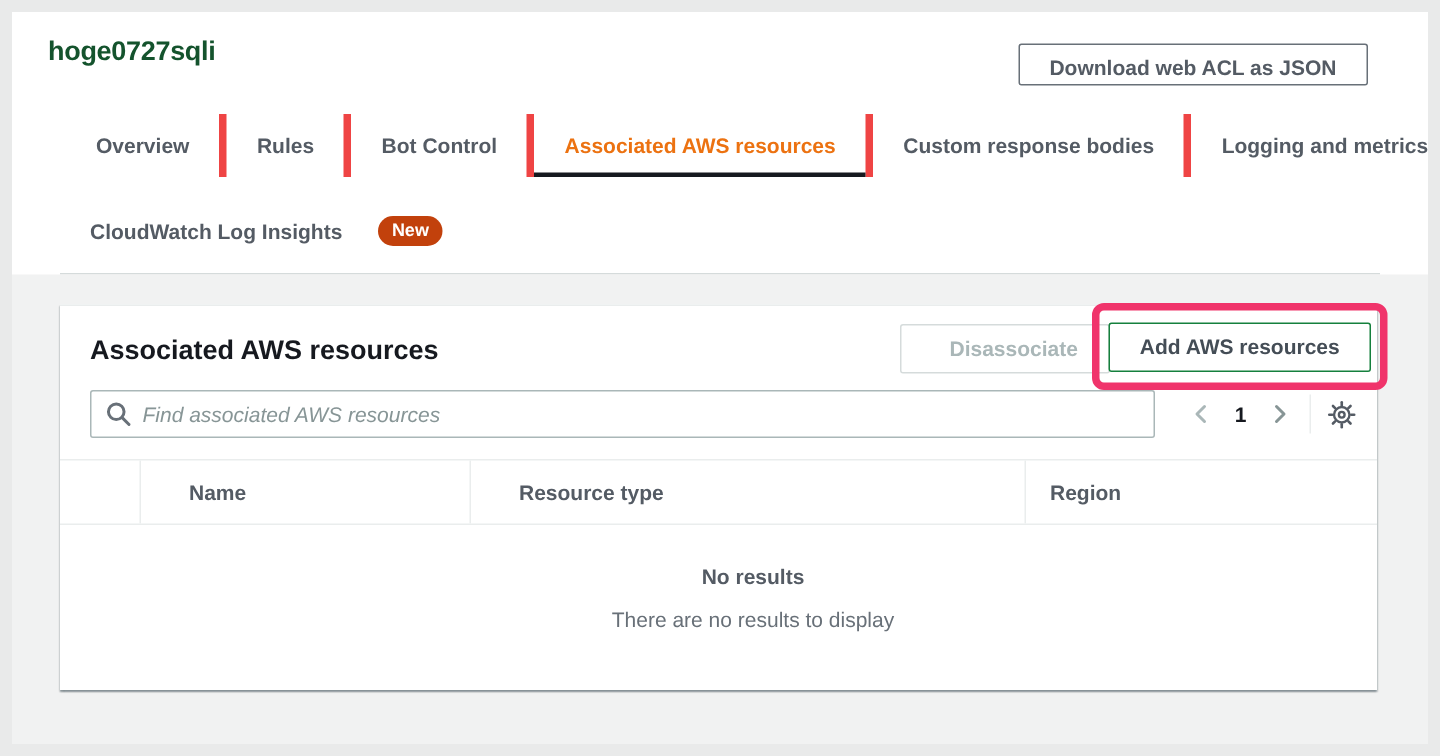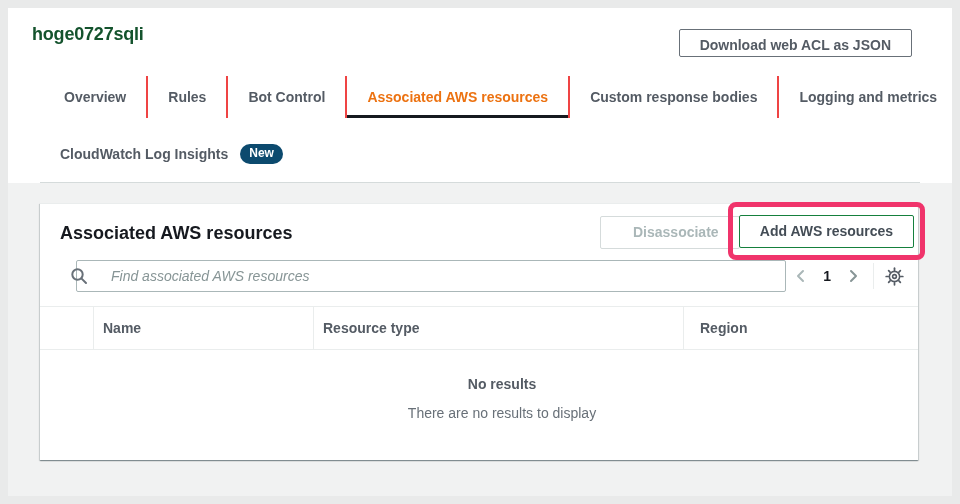--- a/index.html
+++ b/index.html
@@ -19,30 +19,30 @@
   }
   .download-btn {
     position:absolute; right:40px; top:21px; height:28px;
     padding:0 20px; background:#fff; border:1px solid #687078; border-radius:2px;
     font-family:"Liberation Sans", sans-serif;
     font-size:14px; font-weight:700; color:#545b64; line-height:31px; cursor:pointer;
   }
   .tabs { position:absolute; left:36px; top:68px; display:flex; }
   .tab {
     position:relative; padding:13px 20px; font-size:14px; font-weight:700; color:#545b64;
-    border-right:2px solid #ef4444; cursor:pointer; white-space:nowrap;
+    border-right:5px solid #ef4444; cursor:pointer; white-space:nowrap;
   }
   .tab.active { color:#ec7211; }
   .tab.active::after {
     content:""; position:absolute; left:0; right:0; bottom:0; height:3px; background:#16191f;
   }
-  .subnav { position:absolute; left:52px; top:136px; display:flex; align-items:center; gap:12px; }
+  .subnav { position:absolute; left:52px; top:136px; display:flex; align-items:center; gap:24px; }
   .subnav-label { font-size:14px; font-weight:700; color:#545b64; }
   .new-badge {
-    background:#0c4a6e; color:#fff; font-size:12px; font-weight:700;
+    background:#c2410c; color:#fff; font-size:12px; font-weight:700;
     padding:2px 9px 3px 9px; border-radius:10px; line-height:15px;
   }
   .h-divider { position:absolute; left:32px; right:32px; top:174px; height:1px; background:#d5dbdb; }
 
   
   .bottom { position:absolute; left:0; right:0; top:175px; bottom:0; background:#f1f2f2; }
   .card {
     position:absolute; left:32px; top:20px; width:878px; height:257px; background:#fff;
     border-top:1px solid #eaeded;
     box-shadow:0 1px 1px 0 rgba(0,28,36,0.30), 1px 1px 1px 0 rgba(0,28,36,0.12), -1px 1px 1px 0 rgba(0,28,36,0.12);
@@ -60,39 +60,39 @@
     position:absolute; left:688px; top:-2px; width:197px; height:58px;
     border:5px solid #f0346b; border-radius:8px;
     display:flex; align-items:center; justify-content:center;
   }
   .btn-primaryish { border:1px solid #15803d; color:#444d56; cursor:pointer; }
 
   .search-wrap { position:absolute; left:20px; top:56px; width:710px; height:32px; }
   .search-input {
     width:100%; height:100%; border:1px solid #aab7b8; border-radius:2px;
     padding:0 10px 0 34px; font-family:"Liberation Sans", sans-serif; font-size:14px; color:#16191f;
-    outline:none; background:#fff;margin-left:16px;
+    outline:none; background:#fff;
   }
   .search-input::placeholder { color:#879596; font-style:italic; }
   .search-icon { position:absolute; left:10px; top:7px; width:18px; height:18px; pointer-events:none; }
 
   .pagination { position:absolute; right:14px; top:56px; height:32px; display:flex; align-items:center; }
   .page-chevron { width:14px; height:14px; cursor:pointer; }
   .page-number { font-size:14px; font-weight:700; color:#16191f; margin:0 15px; cursor:pointer; }
   .v-sep { width:1px; height:26px; background:#eaeded; margin:0 11px 0 13px; }
   .gear { width:19px; height:19px; cursor:pointer; }
 
   .table-header {
     position:absolute; left:0; right:0; top:102px; height:44px;
     border-top:1px solid #eaeded; border-bottom:1px solid #eaeded;
     display:flex; align-items:stretch;
     font-size:14px; font-weight:700; color:#545b64;
   }
   .th { display:flex; align-items:center; }
-  .th-sep { border-left:1px solid #eaeded; padding-left:9px; }
+  .th-sep { border-left:1px solid #eaeded; padding-left:32px; }
   .col-select { width:53px; }
   .col-name   { width:220px; }
   .col-type   { width:370px; }
   .col-region { flex:1; padding-left:16px; }
 
   .empty { position:absolute; left:0; right:0; top:172px; text-align:center;padding-left:46px; }
   .empty-title { font-size:14px; font-weight:700; color:#545b64; }
   .empty-desc  { font-size:14px; color:#687078; margin-top:13px; }
 </style>
 </head>

